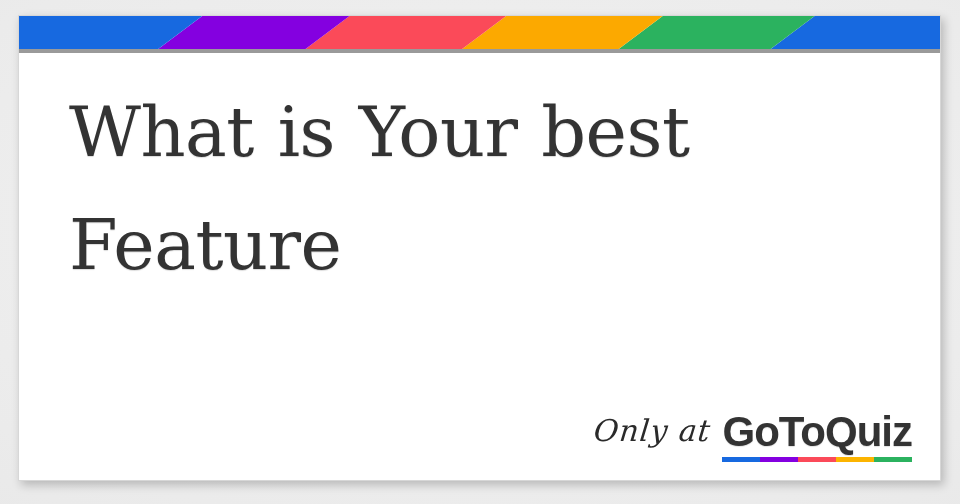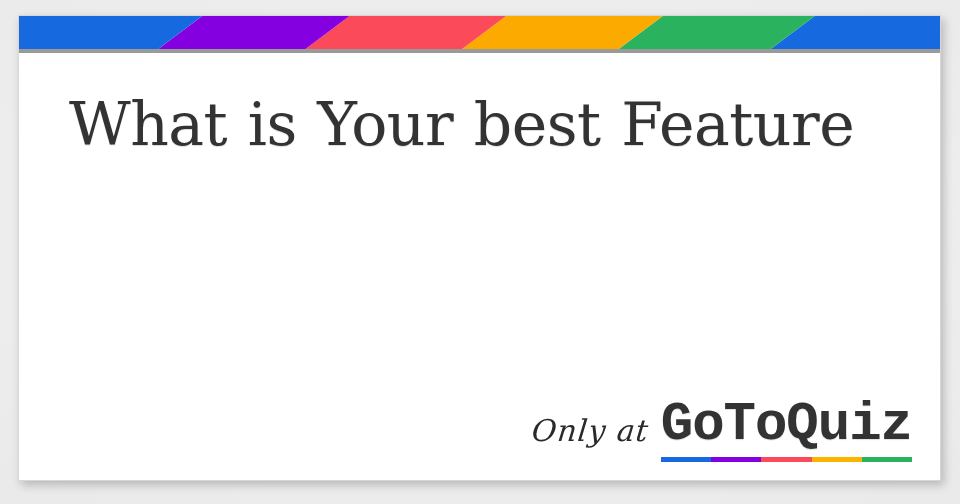--- a/index.html
+++ b/index.html
@@ -59,21 +59,21 @@
     background: #9a9a9a;
   }
 
   
   #title {
     position: absolute;
     left: 50px;
     top: 60px;
     width: 820px;
     font-family: "DejaVu Serif", "Liberation Serif", serif;
-    font-size: 60px;
+    font-size: 70px;
     line-height: 1.62;
     font-weight: 400;
     color: #333333;
     letter-spacing: -0.5px;
     text-shadow: 0 1px 1px rgba(0,0,0,0.14);
     word-spacing: 2px;
   }
 
   
   #footer {
@@ -92,23 +92,23 @@
     margin-bottom: 14px;
     letter-spacing: 1px;
     transform: skewX(-6deg);
   }
   #logo-wrap {
     display: flex;
     flex-direction: column;
     align-items: stretch;
   }
   #logo-text {
-    font-family: Liberation Mono, monospace;
+    font-family: Liberation Sans, sans-serif;
     font-weight: bold;
-    font-size: 54px;
+    font-size: 42px;
     line-height: 1.05;
     color: #333333;
     letter-spacing: -1px;
     text-shadow: 0 1px 1px rgba(0,0,0,0.12);
   }
   #logo-rule {
     display: flex;
     height: 5px;
     margin-top: 3px;
     width: 100%;

